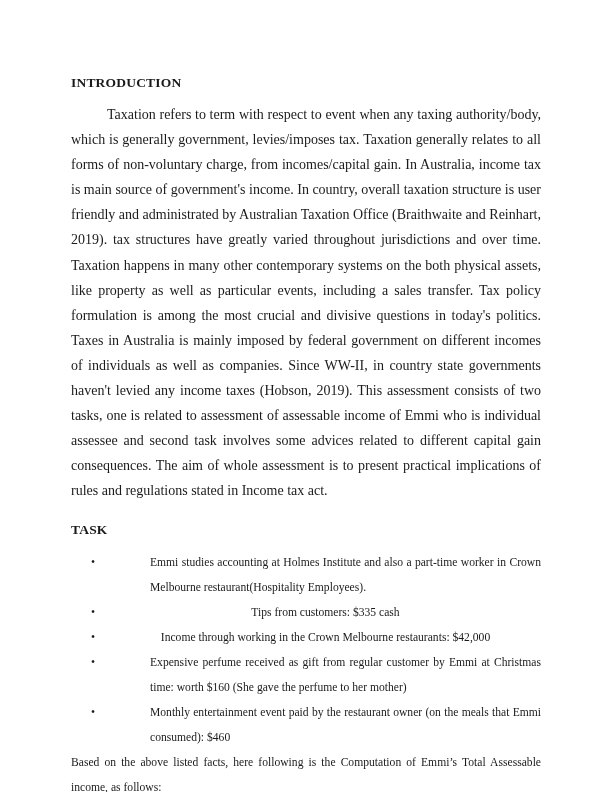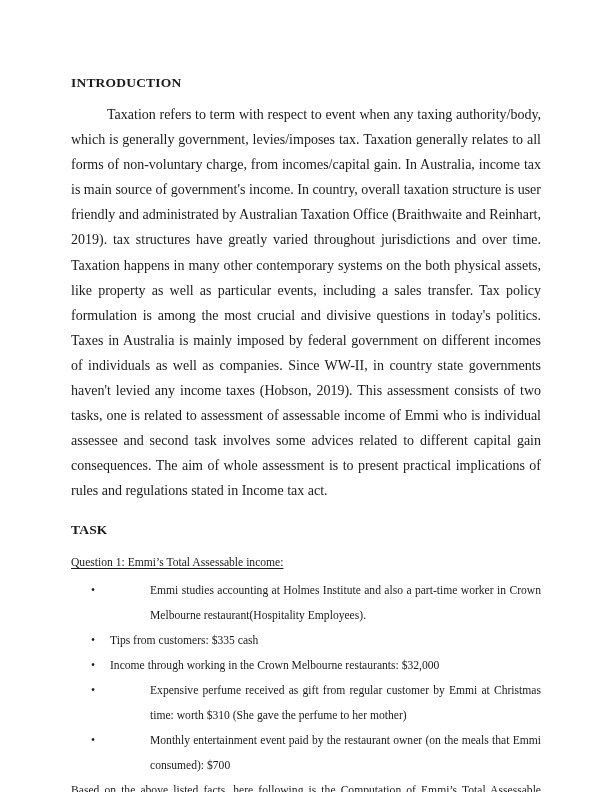--- a/index.html
+++ b/index.html
@@ -92,60 +92,59 @@
     line-height: 25.1px;
   }
   ul.facts-list li .li-text {
     display: block;
   }
   ul.facts-list li.justified .li-text {
     text-align: justify;
     margin-left: 40px;
   }
   ul.facts-list li.flush .li-text {
-    text-align: left;
+    text-align: center;
   }
   .closing-para {
     margin-top: 0;
   }
 </style>
 </head>
 <body>
 
 <div class="page">
   <div class="content">
 
     <h1 class="section-heading">INTRODUCTION</h1>
 
     <p class="body-para">Taxation refers to term with respect to event when any taxing authority/body, which is generally government, levies/imposes tax. Taxation generally relates to all forms of non-voluntary charge, from incomes/capital gain. In Australia, income tax is main source of government's income. In country, overall taxation structure is user friendly and administrated by Australian Taxation Office (Braithwaite and Reinhart, 2019). tax structures have greatly varied throughout jurisdictions and over time. Taxation happens in many other contemporary systems on the both physical assets, like property as well as particular events, including a sales transfer. Tax policy formulation is among the most crucial and divisive questions in today's politics. Taxes in Australia is mainly imposed by federal government on different incomes of individuals as well as companies. Since WW-II, in country state governments haven't levied any income taxes (Hobson, 2019). This assessment consists of two tasks, one is related to assessment of assessable income of Emmi who is individual assessee and second task involves some advices related to different capital gain consequences. The aim of whole assessment is to present practical implications of rules and regulations stated in Income tax act.</p>
 
     <h1 class="section-heading task">TASK</h1>
 
-    <span class="question-label">Question 1: Emmi’s Total Assessable income:</span>
 
 
     <ul class="facts-list">
       <li class="justified">
         <span class="bullet-marker">•</span>
         <span class="li-text">Emmi studies accounting at Holmes Institute and also a part-time worker in Crown Melbourne restaurant(Hospitality Employees).</span>
       </li>
       <li class="flush">
         <span class="bullet-marker">•</span>
         <span class="li-text">Tips from customers: $335 cash</span>
       </li>
       <li class="flush">
         <span class="bullet-marker">•</span>
-        <span class="li-text">Income through working in the Crown Melbourne restaurants: $32,000</span>
+        <span class="li-text">Income through working in the Crown Melbourne restaurants: $42,000</span>
       </li>
       <li class="justified">
         <span class="bullet-marker">•</span>
-        <span class="li-text">Expensive perfume received as gift from regular customer by Emmi at Christmas time: worth $310 (She gave the perfume to her mother)</span>
+        <span class="li-text">Expensive perfume received as gift from regular customer by Emmi at Christmas time: worth $160 (She gave the perfume to her mother)</span>
       </li>
       <li class="justified">
         <span class="bullet-marker">•</span>
-        <span class="li-text">Monthly entertainment event paid by the restaurant owner (on the meals that Emmi consumed): $700</span>
+        <span class="li-text">Monthly entertainment event paid by the restaurant owner (on the meals that Emmi consumed): $460</span>
       </li>
     </ul>
 
     <p class="plain-para closing-para">Based on the above listed facts, here following is the Computation of Emmi’s Total Assessable income, as follows:</p>
 
   </div>
 </div>
 
 </body></html>

